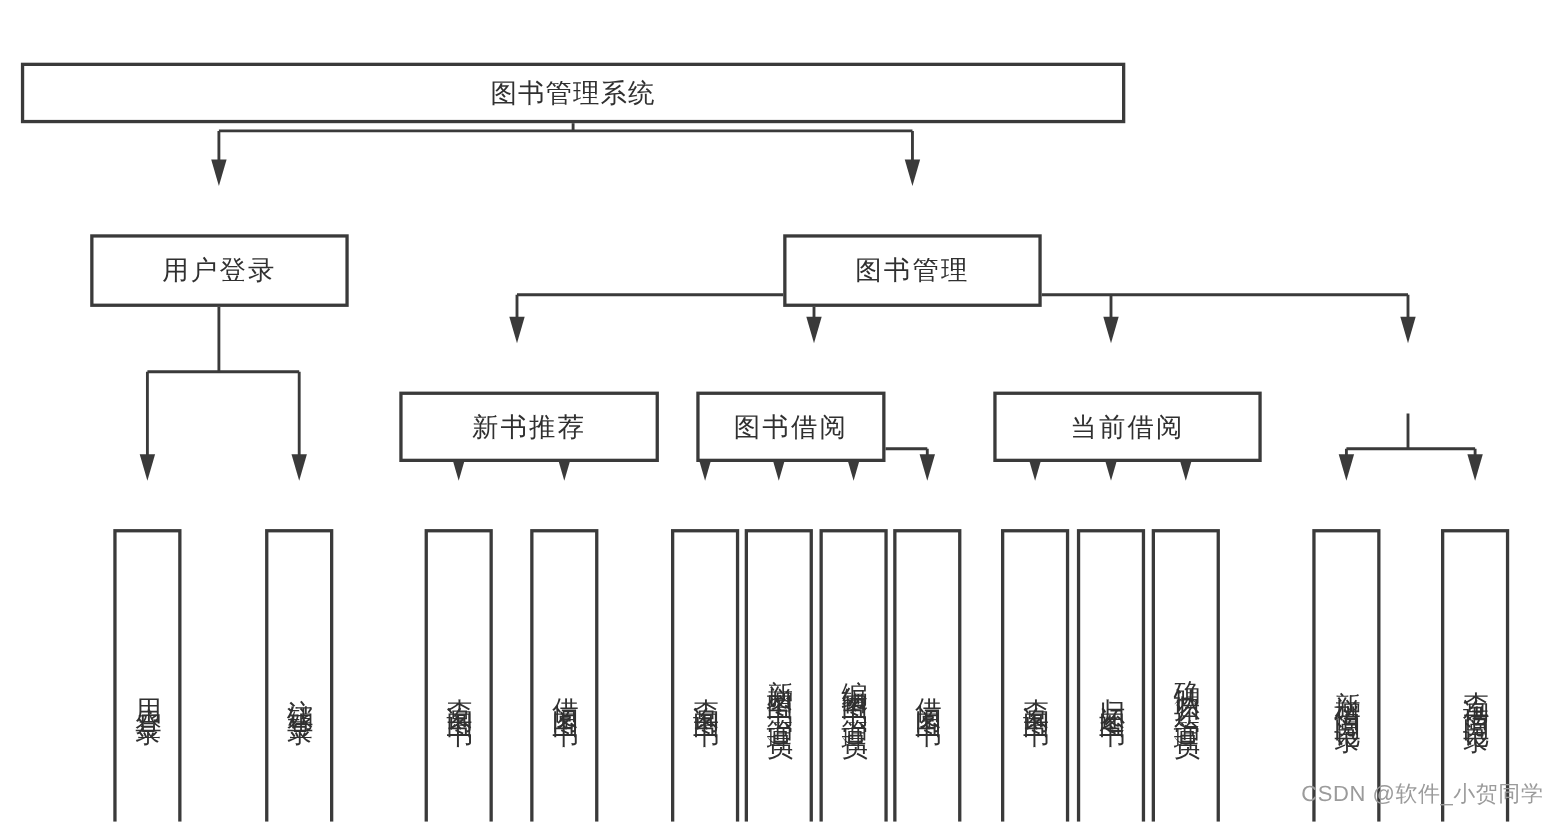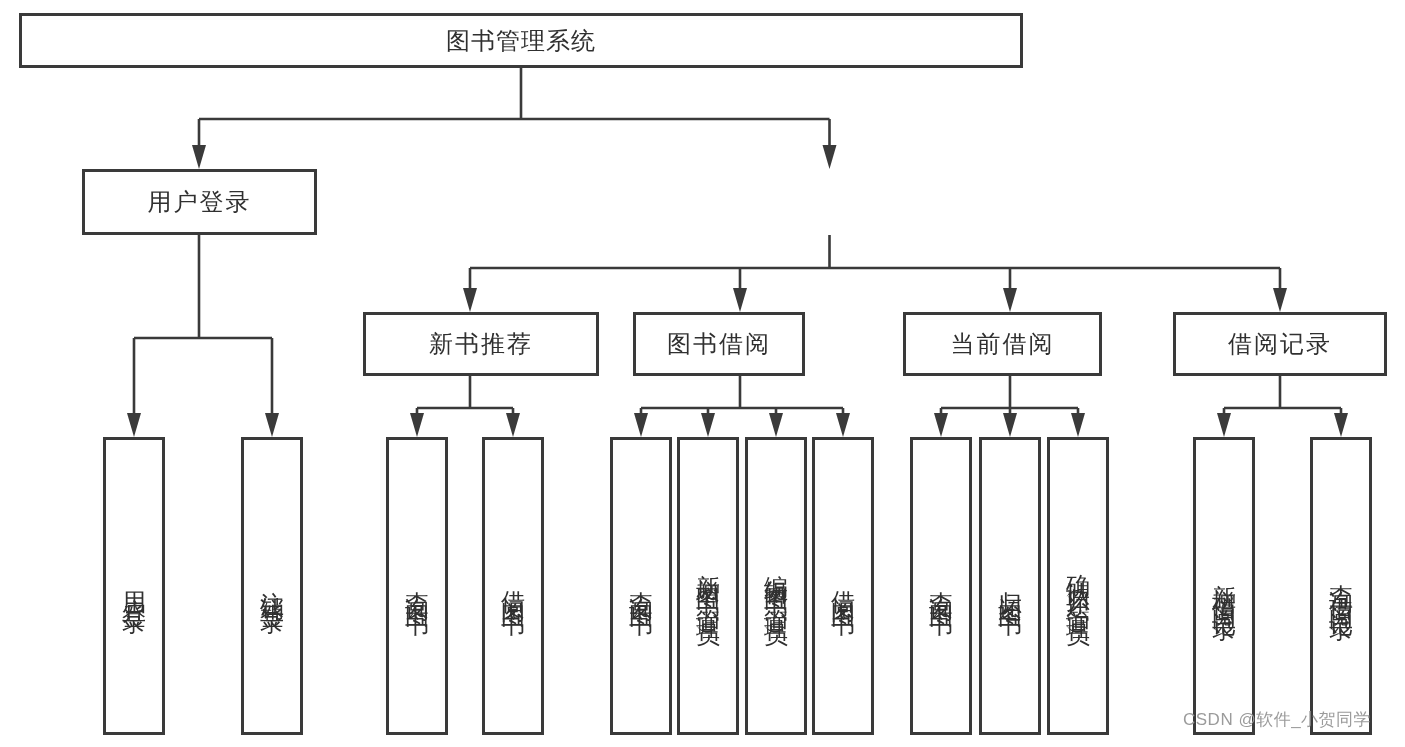--- a/index.html
+++ b/index.html
@@ -13,40 +13,41 @@
   }
   .connector-layer{position:absolute;left:0;top:0;width:1405px;height:747px;}
   .box{
     position:absolute;
     box-sizing:border-box;
     background:#ffffff;
     border:3px solid #3a3a3a;
     display:flex;
     align-items:center;
     justify-content:center;
+    margin-top:44px;
   }
   .h-label{
     font-size:24px;
     letter-spacing:2px;
     color:#303030;
     white-space:nowrap;
   }
   .root-label{letter-spacing:1px;}
   .v-label{
     writing-mode:vertical-rl;
     text-orientation:mixed;
     font-size:24px;
     letter-spacing:7px;
     line-height:1;
     color:#303030;
   }
   .watermark{
     position:absolute;
     left:1183px;top:708px;
-    font-size:17px;
+    font-size:20px;
     color:#9b9b9b;
     letter-spacing:0.5px;
     white-space:nowrap;
     z-index:6;
   }
 </style>
 </head>
 <body>
 
 <div class="canvas">
@@ -84,32 +85,32 @@
     </g>
   </svg>
 
   <div class="box" style="left:19px;top:13px;width:1004px;height:55px">
     <span class="h-label root-label">图书管理系统</span>
   </div>
 
   <div class="box" style="left:82px;top:169px;width:235px;height:66px">
     <span class="h-label">用户登录</span>
   </div>
+  <div class="box" style="left:712px;top:169px;width:235px;height:66px">
+    <span class="h-label">图书管理</span>
+  </div>
 
   <div class="box" style="left:363px;top:312px;width:236px;height:64px">
     <span class="h-label">新书推荐</span>
   </div>
   <div class="box" style="left:633px;top:312px;width:172px;height:64px">
     <span class="h-label">图书借阅</span>
   </div>
-  <div class="box" style="left:903px;top:312px;width:199px;height:64px">
+  <div class="box" style="left:903px;top:312px;width:244px;height:64px">
     <span class="h-label">当前借阅</span>
-  </div>
-  <div class="box" style="left:1173px;top:312px;width:214px;height:64px">
-    <span class="h-label">借阅记录</span>
   </div>
 
   <div class="box" style="left:103px;top:437px;width:62px;height:298px">
     <span class="v-label">用户登录</span>
   </div>
   <div class="box" style="left:241px;top:437px;width:62px;height:298px">
     <span class="v-label">注销登录</span>
   </div>
 
   <div class="box" style="left:386px;top:437px;width:62px;height:298px">

